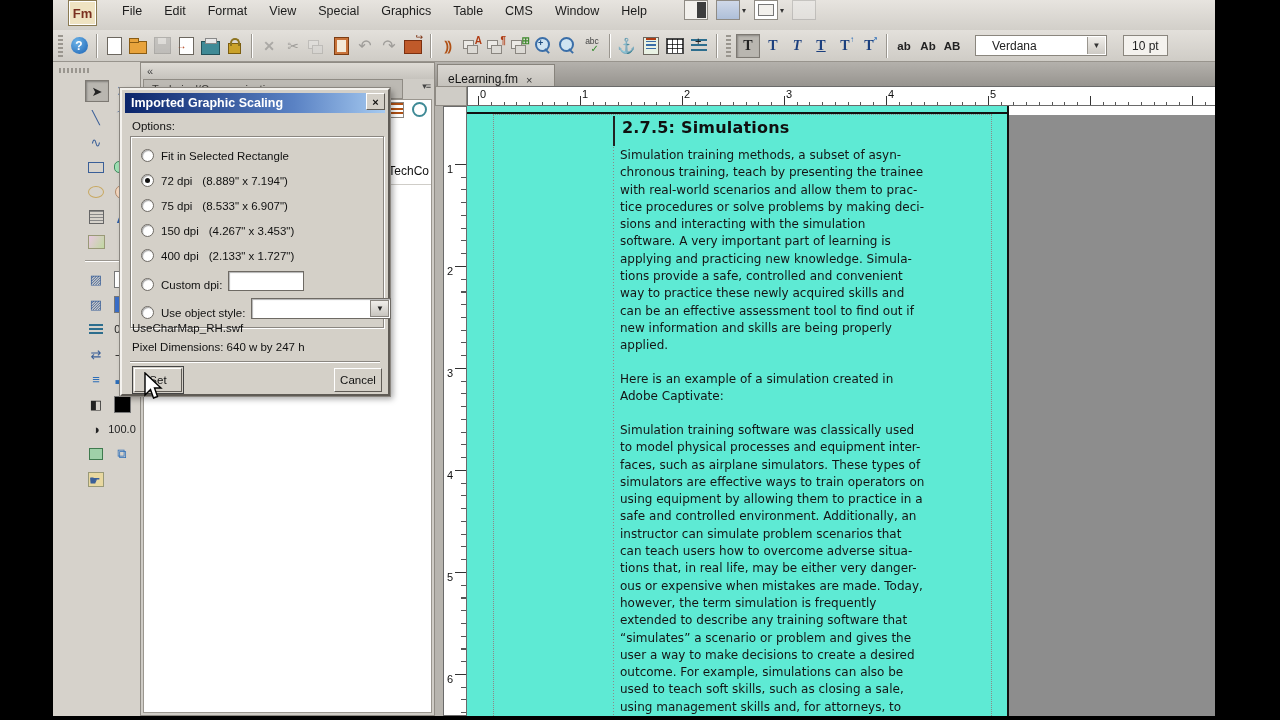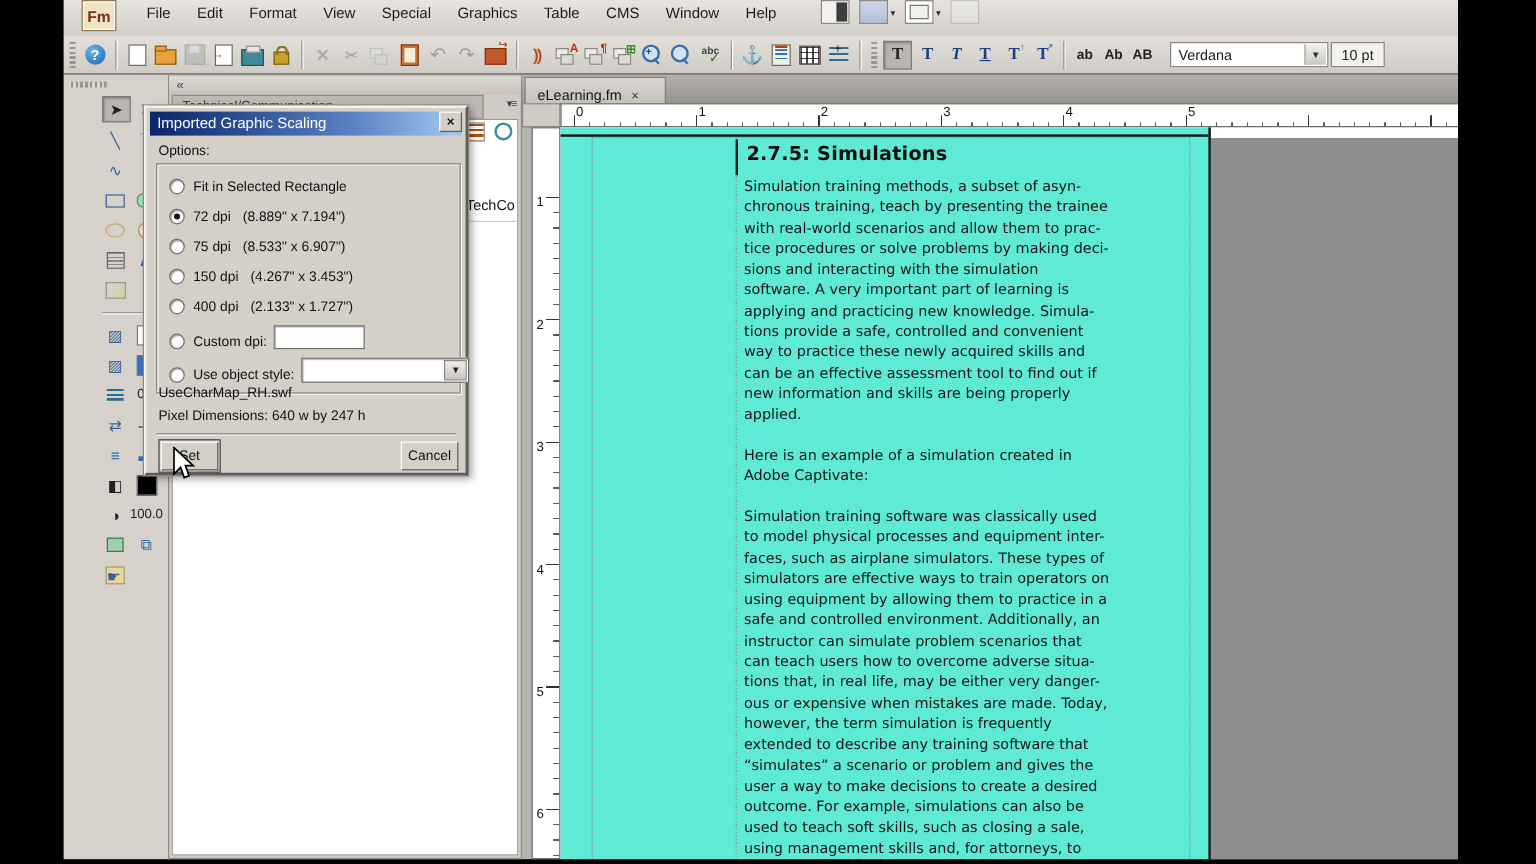--- a/index.html
+++ b/index.html
@@ -47,40 +47,40 @@
   .g-clip::before{content:"";position:absolute;left:2px;top:2px;right:2px;bottom:2px;background:#f4ead8}
   .g-openx{width:16px;height:12px;background:#c05a2a;border:1px solid #7c3010;margin-top:3px;position:relative}
   .g-openx::after{content:"↪";position:absolute;right:-2px;top:-9px;font-size:9px;color:#7c3010}
   .pod{width:20px;height:18px;position:relative}
   .pod::before{content:"";position:absolute;left:1px;top:3px;width:9px;height:7px;border:1px solid #8a8680;background:#eceae6}
   .pod::after{content:"";position:absolute;left:5px;top:8px;width:9px;height:7px;border:1px solid #8a8680;background:#dcdad5}
   .pod .badge{position:absolute;right:0;top:-2px;font-size:10px;font-weight:bold;z-index:2}
   .g-mag{width:11px;height:11px;border:2px solid #3a6ea8;border-radius:50%;position:relative;background:#cfe4f2;margin:-3px 0 0 -3px}
   .g-mag::after{content:"";position:absolute;width:2px;height:6px;background:#3a6ea8;left:9px;top:9px;transform:rotate(-45deg)}
   .g-mag .pm{position:absolute;left:1px;top:-1px;font-size:9px;font-weight:bold;color:#1d4c80}
-  .g-abc{font-size:8.5px;font-weight:bold;color:#444;line-height:7px;text-align:right}
+  .g-abc{font-size:8.5px;font-weight:normal;color:#444;line-height:7px;text-align:right}
   .g-abc .chk{color:#2f8a28;font-size:10px}
   .g-anchor{color:#2d5e9e;font-size:15px;font-weight:bold}
   .g-docline{width:14px;height:16px;background:#e9f2e4;border:1px solid #6c675f;position:relative}
   .g-docline::after{content:"";position:absolute;left:2px;right:2px;top:3px;height:9px;
       background:repeating-linear-gradient(#3a6ea8 0 1.5px,transparent 1.5px 3.5px)}
   .g-docline::before{content:"";position:absolute;left:2px;right:2px;top:0;height:2px;background:#b03c14}
   .g-table{width:16px;height:14px;border:1px solid #4a4a4a;
       background:linear-gradient(#fff,#fff),
       repeating-linear-gradient(90deg,#4a4a4a 0 1px,transparent 1px 5px),
       repeating-linear-gradient(#4a4a4a 0 1px,transparent 1px 4.5px);background-blend-mode:multiply}
   .g-baseline{width:16px;height:14px;position:relative;
       background:repeating-linear-gradient(#2d6e8e 0 1.5px,transparent 1.5px 5px)}
   .g-baseline::after{content:"+";position:absolute;left:4px;top:-4px;color:#222;font-size:11px}
   .tT{font-family:"Liberation Serif",serif;font-weight:bold;font-size:14px;color:#1b3f7e}
   .tT.it{font-style:italic}
   .tT.un{text-decoration:underline}
   .tcase{font-size:11.5px;font-weight:bold;color:#222}
   .combo{height:21px;background:#fff;border:1px solid #8a867e;display:flex;align-items:center;
-         font-size:12px;color:#222;padding-left:6px;box-sizing:border-box;position:relative}
+         font-size:12px;color:#222;padding-left:16px;box-sizing:border-box;position:relative}
   .combo .dd{position:absolute;right:1px;top:1px;bottom:1px;width:17px;background:linear-gradient(#f0eeea,#cdcac4);
          border-left:1px solid #9a968f;display:flex;align-items:center;justify-content:center;font-size:8px;color:#333}
   .sizebox{height:21px;background:#f4f2ee;border:1px solid #8a867e;display:flex;align-items:center;
          font-size:12px;color:#222;padding:0 8px;box-sizing:border-box}
 
   
   .palette{left:53px;top:62px;width:87px;height:654px;background:#d6d2cb;border-right:1px solid #8f8b84}
   .pal-grip{position:absolute;left:6px;top:6px;width:30px;height:5px;
             background:repeating-linear-gradient(90deg,#9a968f 0 2px,transparent 2px 4px)}
   .pal-grid{position:absolute;left:32px;top:18px;width:52px;display:grid;grid-template-columns:24px 24px;gap:5px 2px}
@@ -136,21 +136,21 @@
       font-weight:bold;font-size:11.5px;line-height:15.5px;color:#101010;white-space:pre-line}
   .bodytext{position:absolute;left:153px;width:372px;font-family:"DejaVu Sans",sans-serif;
       font-size:12px;line-height:17.3px;color:#151515;white-space:pre-line}
 
   
   .dialog{left:120px;top:88px;width:270px;height:308px;background:#d4d0c8;
       border-top:2px solid #f4f2ee;border-left:2px solid #f4f2ee;border-right:2px solid #5f5b55;border-bottom:2px solid #5f5b55;
       box-shadow:0 0 0 1px #8a8680,3px 3px 6px rgba(0,0,0,.35);box-sizing:border-box;z-index:50;
       font-size:11.5px;color:#111}
   .dlg-title{position:absolute;left:3px;top:3px;right:3px;height:20px;
-      background:linear-gradient(90deg,#0a246a,#5a82c4 65%,#a6caf0);color:#fff;font-weight:normal;font-size:12.5px;
+      background:linear-gradient(90deg,#0a246a,#5a82c4 65%,#a6caf0);color:#fff;font-weight:bold;font-size:12.5px;
       display:flex;align-items:center;padding-left:6px;box-sizing:border-box}
   .dlg-close{position:absolute;right:3px;top:3px;width:17px;height:15px;background:#d4d0c8;
       border-top:1px solid #fff;border-left:1px solid #fff;border-right:1px solid #5f5b55;border-bottom:1px solid #5f5b55;
       color:#111;font-size:11px;font-weight:bold;display:flex;align-items:center;justify-content:center}
   .dlg-options-label{position:absolute;left:10px;top:30px}
   .groupbox{position:absolute;left:8px;top:46px;width:252px;height:190px;
       border:1px solid #8a8680;box-shadow:inset 1px 1px 0 #fff,1px 1px 0 #fff}
   .radio-row{position:absolute;left:10px;display:flex;align-items:flex-end}
   .radio{width:11px;height:11px;border-radius:50%;background:#fff;border:1px solid #6e6a64;
       box-shadow:inset 1px 1px 1px rgba(0,0,0,.35);margin-right:7px;position:relative;flex:0 0 auto}
@@ -310,21 +310,21 @@
   <div class="tbtn">
       <span class="tcase">Ab</span>
     </div>
   <div class="tbtn">
       <span class="tcase">AB</span>
     </div>
   <div class="combo" style="width:132px;margin-left:10px">
     <span>Verdana</span>
       <span class="dd">▼</span>
   </div>
-  <div class="sizebox" style="margin-left:0">
+  <div class="sizebox" style="margin-left:14px">
     <span>10 pt</span>
   </div>
 </div>
 
 <div class="abs palette">
   <div class="pal-grip"></div>
   <div class="pal-grid">
     <div class="tool sel" style="color:#222">➤</div>
     <div class="tool">➤</div>
     <div class="tool">╲</div>

